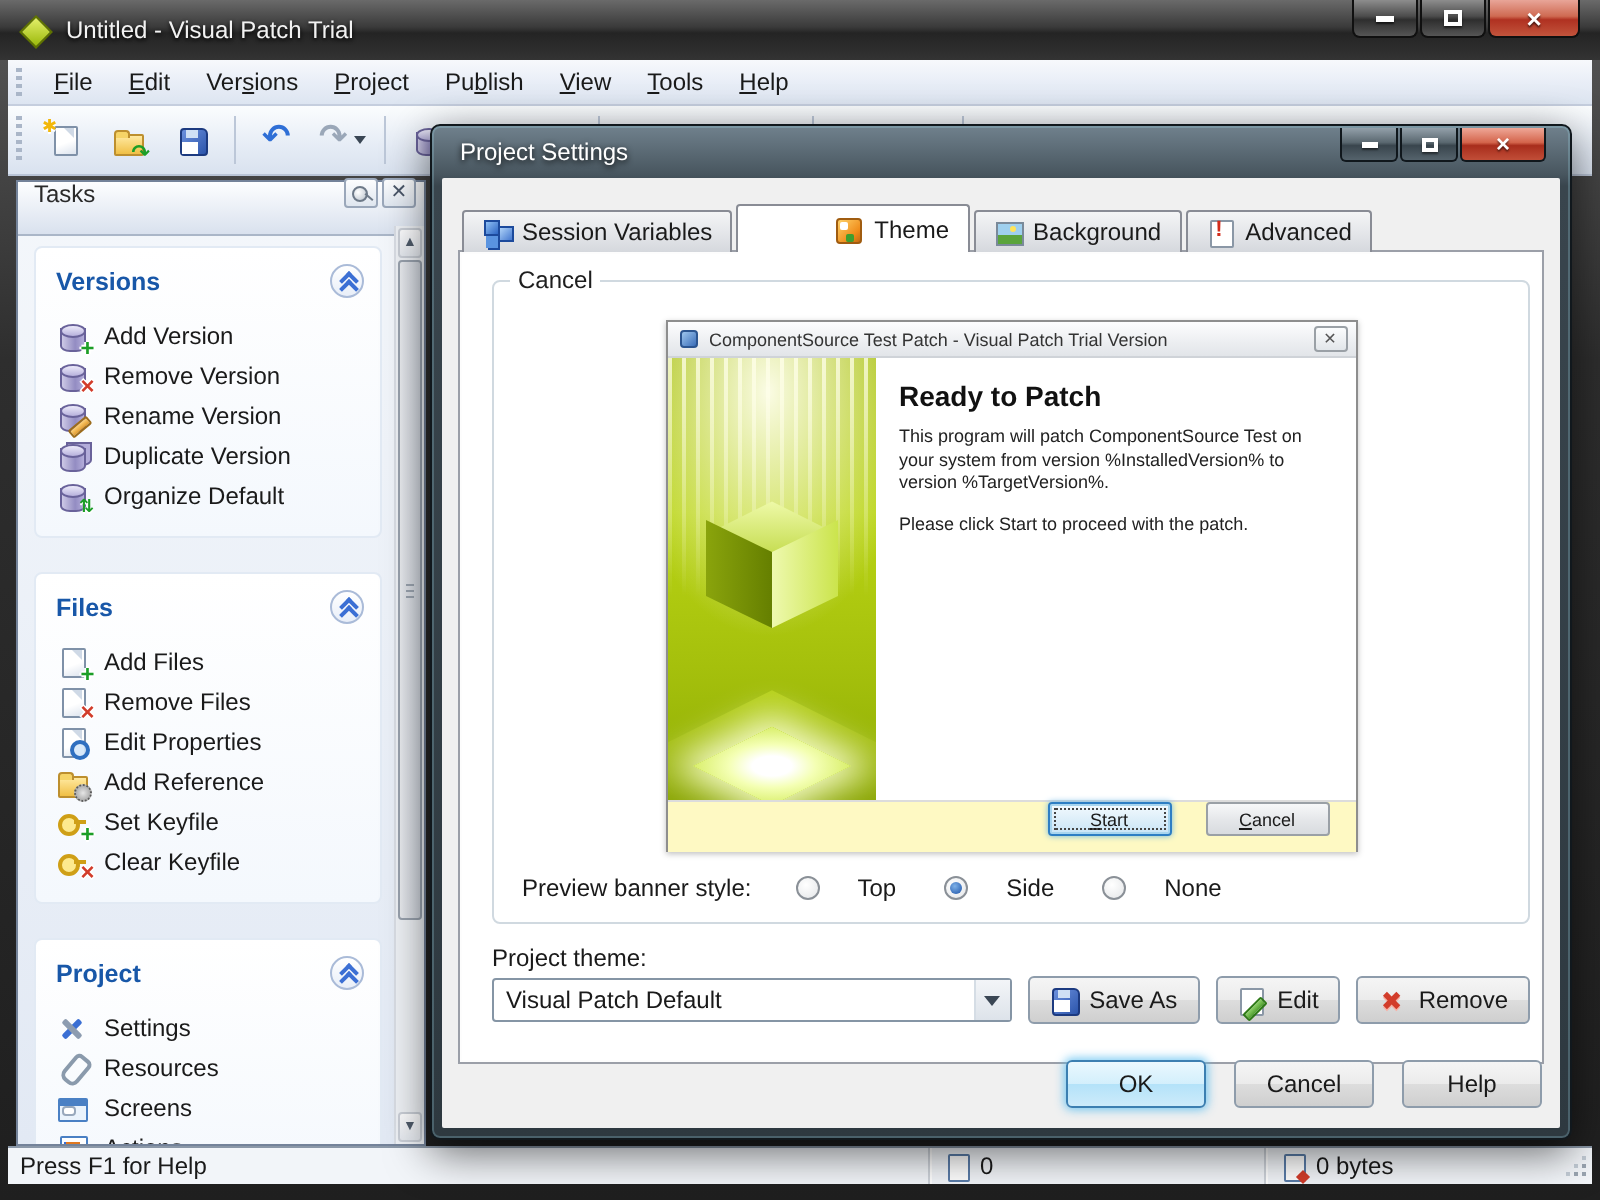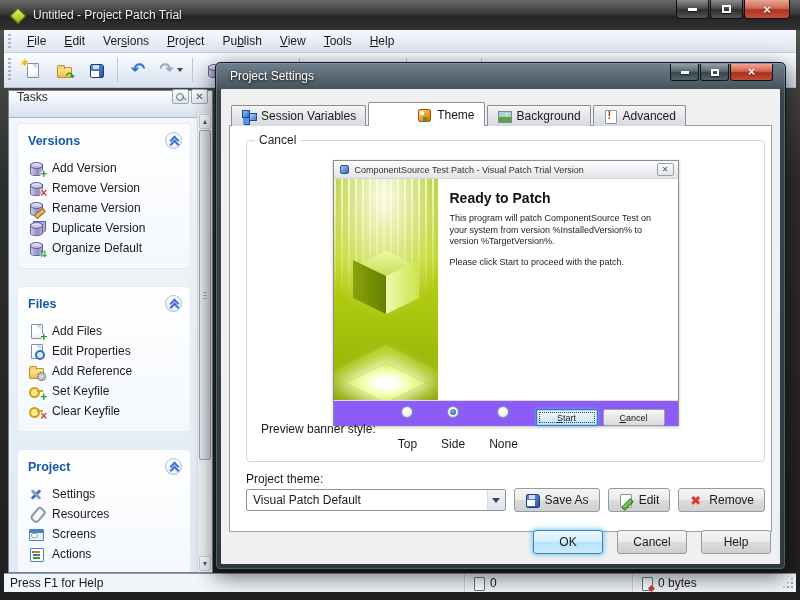--- a/index.html
+++ b/index.html
@@ -224,31 +224,31 @@
   .cube .cright{position:absolute;left:33px;top:11px;width:33px;height:38px;transform:skewY(-26deg);
     background:linear-gradient(90deg,#eef9ae,#cbe44c);}
   .pit{position:absolute;left:-10px;top:148px;width:124px;height:124px;}
   .pit .plat{position:absolute;left:0;top:0;width:124px;height:124px;transform:scaleY(.5) rotate(45deg);
     background:linear-gradient(135deg,#b6d018,#8ca705 60%,#7e9a02);}
   .pit .hole{position:absolute;left:34px;top:28px;width:56px;height:56px;transform:scaleY(.5) rotate(45deg);
     background:radial-gradient(circle,#ffffff 0 25%,#f4ffb4 55%,#d8ee6a);box-shadow:0 0 22px 10px rgba(250,255,210,.95);}
   #pv-content{flex:1;padding:11px 10px 0 12px;background:#fff;}
   #pv-heading{font-size:14px;font-weight:bold;color:#111;margin:0 0 7px;}
   .pv-p{font-size:9px;color:#222;line-height:1.3;margin:0 0 9px;}
-  #pv-footer{height:26px;background:#8b5cf6;border-top:1px solid #dcdcdc;display:flex;align-items:flex-end;
-    justify-content:flex-end;gap:5px;padding-right:13px;}
+  #pv-footer{height:26px;background:#fef9c3;border-top:1px solid #dcdcdc;display:flex;align-items:flex-start;
+    justify-content:flex-end;gap:17px;padding-right:13px;}
   .pv-btn{width:62px;height:17px;font-size:9px;color:#1a1a1a;display:flex;align-items:center;justify-content:center;
     border:1px solid #9aa0a6;border-radius:2px;background:linear-gradient(180deg,#f7f8f9,#e4e6e9 55%,#d8dbdf);}
   .pv-btn.focus{border:1px solid #2d7ec4;box-shadow:0 0 0 1px #a8d5ef inset,0 0 3px #6cb6e4;
     outline:1px dotted #444;outline-offset:-4px;background:linear-gradient(180deg,#f3fafe,#dceef9 55%,#c8e4f6);}
 
   
   #banner-style-row{position:absolute;left:14px;bottom:10px;display:flex;align-items:center;font-size:12px;color:#1a1a1a;}
   #banner-style-row .lbl{margin-right:22px;}
-  .radio-opt{display:flex;align-items:center;gap:19px;margin-right:24px;flex-direction:column;}
+  .radio-opt{display:flex;align-items:center;gap:19px;margin-right:24px;}
   .radio{position:relative;width:12px;height:12px;border:1px solid #8a9097;border-radius:50%;
     background:radial-gradient(circle at 40% 35%,#fff,#e4e6e8);flex:none;}
   .radio.checked::after{content:"";position:absolute;inset:2px;border-radius:50%;
     background:radial-gradient(circle at 40% 35%,#7fb2e8,#1c52a8);}
 
   
   #theme-label{position:absolute;left:16px;top:346px;font-size:12px;color:#1a1a1a;}
   #theme-row{position:absolute;left:16px;right:6px;top:362px;height:24px;display:flex;gap:8px;align-items:center;}
   #combo{flex:1;height:22px;border:1px solid #8595a5;border-radius:2px;background:#fff;
     display:flex;align-items:center;font-size:12px;color:#1a1a1a;padding-left:6px;}
@@ -278,21 +278,21 @@
   .dbtn.default{border:1px solid #3c7fb1;box-shadow:0 0 5px 1px rgba(90,190,240,.8);
     background:linear-gradient(180deg,#eaf8fe,#d3effc 50%,#b3e2f9 50%,#cdebfa);}
 </style>
 </head>
 <body>
 
 <div id="win">
 
   <div id="titlebar">
     <span id="app-icon"></span>
-    <span id="title-text">Untitled - Project Patch Trial</span>
+    <span id="title-text">Untitled - Visual Patch Trial</span>
     <div class="capbtns">
       <div class="capbtn b-min">
           <span class="g-min"></span>
         </div>
       <div class="capbtn b-max">
           <span class="g-max"></span>
         </div>
       <div class="capbtn b-close">
           <span class="g-x">×</span>
         </div>
@@ -441,20 +441,26 @@
       <div class="section">
         <div class="sec-head">
           <span class="sec-title">Files</span>
           <span class="chev"></span>
         </div>
         <div class="titem">
             <span class="ic page">
               <i class="ov plus"></i>
             </span>
             <span>Add Files</span>
+          </div>
+        <div class="titem">
+            <span class="ic page">
+              <i class="ov x"></i>
+            </span>
+            <span>Remove Files</span>
           </div>
         <div class="titem">
             <span class="ic page">
               <i class="ov mag"></i>
             </span>
             <span>Edit Properties</span>
           </div>
         <div class="titem">
             <span class="ic folder">
               <i class="ov gear"></i>

